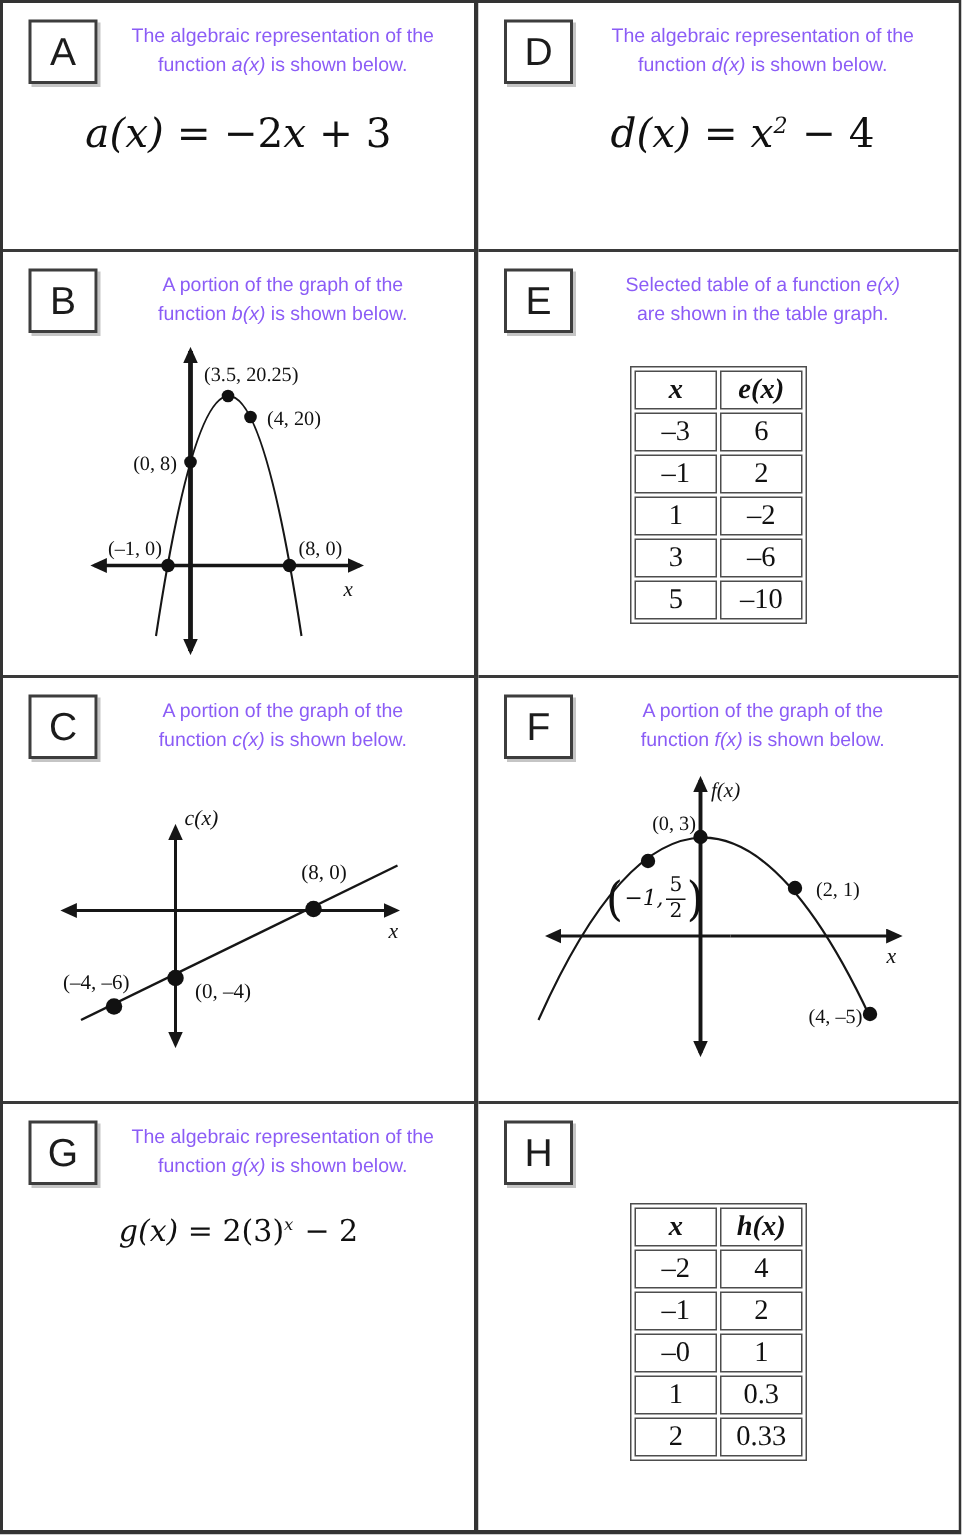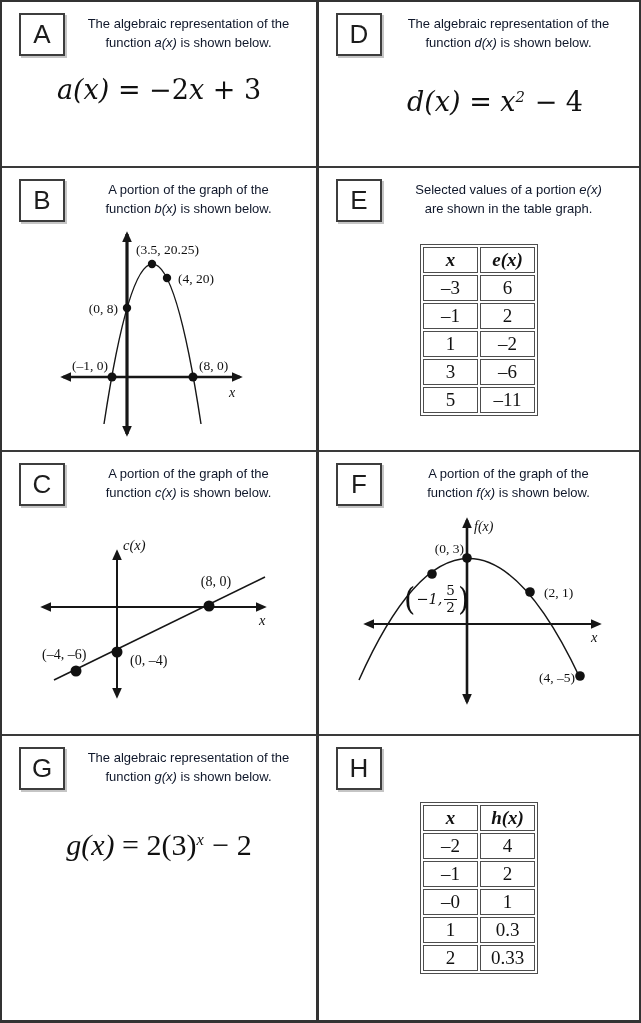--- a/index.html
+++ b/index.html
@@ -16,32 +16,32 @@
   .cell { position:relative; background:#fff; overflow:hidden; }
   .bR { border-right:3px solid #333; }
   .bB { border-bottom:2px solid #3a3a3a; }
   .panel-head { display:flex; align-items:flex-start; padding:11px 8px 0 17px; }
   .tag {
     flex:none; width:46px; height:43px; background:#fff;
     border:2px solid #3d3d3d; box-shadow:2px 2px 0 rgba(140,140,140,.5);
     display:flex; align-items:center; justify-content:center;
     font-size:26px; color:#1c1c1c;
   }
-  .heading { flex:1; text-align:center; font-size:13px; line-height:1.45; color:#0f172a; padding:2px 2px 0 6px; }
+  .heading { flex:1; text-align:center; font-size:13px; line-height:1.45; color:#8b5cf6; padding:2px 2px 0 6px; }
   .heading i { font-style:italic; }
   .eq {
     position:absolute; left:0; right:0; text-align:center;
     font-family:"DejaVu Serif", serif; font-size:27px; color:#101010;
   }
   .eq .it { font-style:italic; }
   .eq .rm { font-style:normal; }
   .eq sup { font-size:0.55em; font-style:italic; vertical-align:0.62em; letter-spacing:1px; }
   .eq-a { top:72px; }
-  .eq-d { top:84px;margin-left:32px; }
-  .eq-g { top:92px; font-size:30px;font-family:Liberation Serif, serif; }
+  .eq-d { top:72px;margin-left:32px; }
+  .eq-g { top:72px; font-size:20px; }
   svg text { font-family:"Liberation Serif", serif; fill:#111; }
   .gsvg { position:absolute; }
   .tbl-wrap { position:absolute; left:0; right:0; display:flex; justify-content:center; }
   table.vals {
     border-collapse:separate; border-spacing:2px;
     border:1px solid #4d4d4d; background:#fff;
     font-family:"Liberation Serif", serif; font-size:19px; color:#111;
   }
   table.vals th, table.vals td {
     border:1px solid #4d4d4d; min-width:55px; height:26px;
@@ -122,21 +122,21 @@
       <text x="201" y="173" font-size="14" font-style="italic">x</text>
     </svg>
   </div>
 
   <div class="cell bB">
     <div class="panel-head">
       <div class="tag">
           <span>E</span>
         </div>
       <div class="heading">
-        <span>Selected values of a portion </span><i>e(x)</i><span></span><br>
+        <span>Selected table of a function </span><i>e(x)</i><span></span><br>
         <span>are shown in the table graph.</span><i></i><span></span>
       </div>
     </div>
     <div class="tbl-wrap" style="top:76px;">
       <table class="vals">
         <tbody>
             <tr>
           <th>x</th>
           <th>e(x)</th>
         </tr>
@@ -151,21 +151,21 @@
         <tr>
               <td>1</td>
               <td>–2</td>
             </tr>
         <tr>
               <td>3</td>
               <td>–6</td>
             </tr>
         <tr>
               <td>5</td>
-              <td>–11</td>
+              <td>–10</td>
             </tr>
       </tbody>
         </table>
     </div>
   </div>
 
   <div class="cell bR bB">
     <div class="panel-head">
       <div class="tag">
           <span>C</span>

